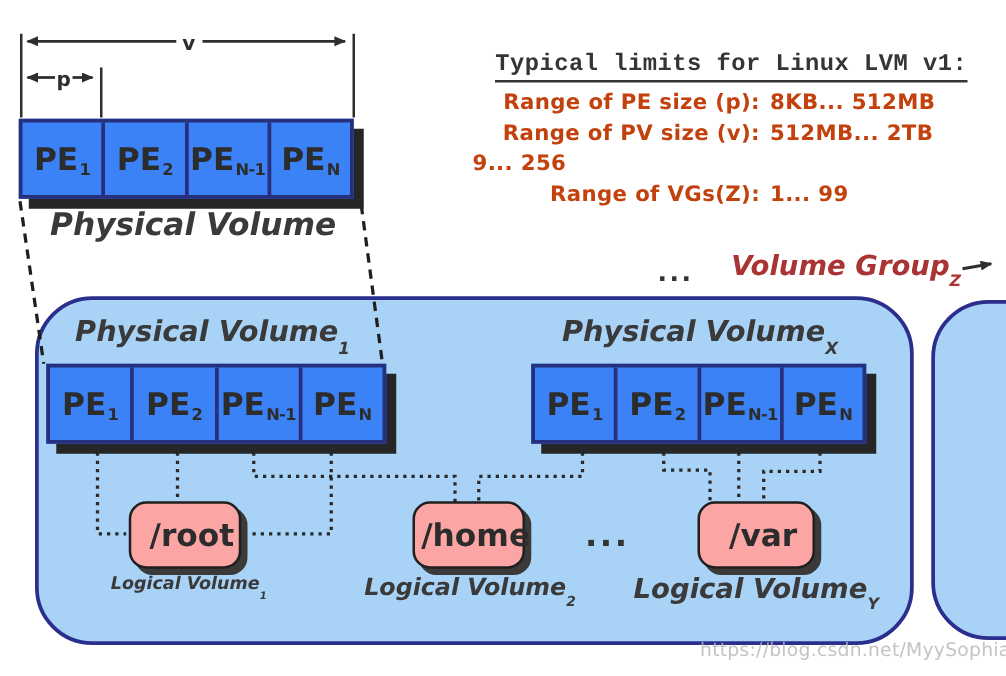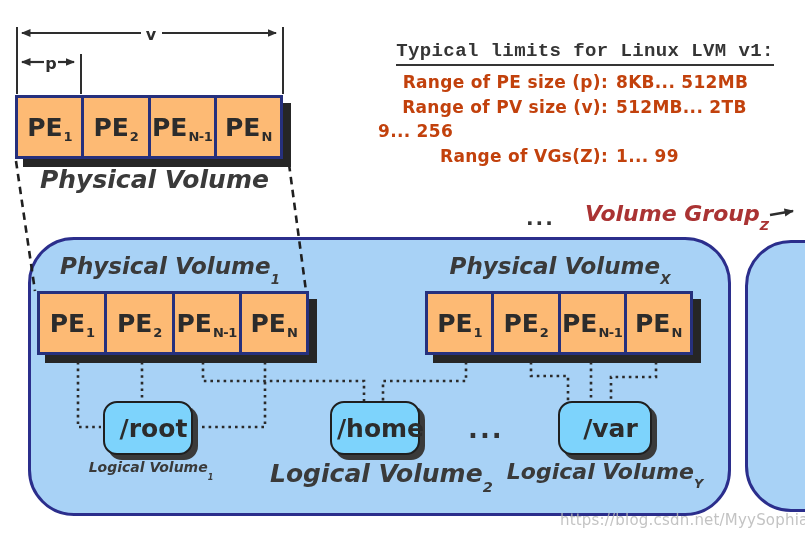--- a/index.html
+++ b/index.html
@@ -11,21 +11,21 @@
   .vg{
     position:absolute;background:#a8d2f6;border:3.5px solid #2b2e8c;z-index:1;
   }
   #vg1{left:28px;top:237px;width:697px;height:273px;border-radius:46px;}
   #vg2{left:745px;top:240px;width:130px;height:266px;border-radius:46px 0 0 46px;}
   
   #overlay{position:absolute;left:0;top:0;z-index:2;pointer-events:none;}
   
   .pe-row{
     position:absolute;height:64px;display:flex;z-index:3;
-    background:#fdba74;border:3px solid #26307d;
+    background:#3b82f6;border:3px solid #26307d;
     box-shadow:8px 8px 0 #262626;box-sizing:border-box;
   }
   .pe{
     flex:1;display:flex;align-items:center;justify-content:center;
     font-weight:bold;font-size:25px;color:#2c2c2c;line-height:1;
   }
   .pe + .pe{border-left:3px solid #26307d;}
   .pe sub{
     font-size:13px;font-weight:bold;display:inline-block;
     transform:translateY(9px);margin-left:1px;letter-spacing:-0.5px;
@@ -43,21 +43,21 @@
     display:block;text-align:center;font-weight:bold;font-size:19px;letter-spacing:0.4px;
     color:#353535;margin-bottom:8px;font-family:Liberation Mono, monospace;
   }
   #limits .ltitle span{border-bottom:2.5px solid #353535;padding-bottom:2px;}
   #limits .lrow{display:flex;font-weight:bold;font-size:17px;line-height:24.5px;
     letter-spacing:0.3px;color:#c2410c;}
   #limits .llabel{width:238px;text-align:right;}
   #limits .lvalue{margin-left:8px;text-align:left;}
   
   .lv{
-    position:absolute;z-index:3;height:54px;background:#7dd3fc;border:2.5px solid #1f1f1f;
+    position:absolute;z-index:3;height:54px;background:#fca5a5;border:2.5px solid #1f1f1f;
     border-radius:14px;box-shadow:5px 5px 0 #3a3a3a;box-sizing:border-box;
     display:flex;align-items:center;justify-content:center;
     font-weight:bold;font-size:25px;color:#2c2c2c;padding-left:11px;
   }
   .ellipsis{
     position:absolute;z-index:3;font-weight:bold;color:#333;letter-spacing:2px;
   }
   
   #watermark{
     position:absolute;left:560px;top:511px;z-index:4;font-size:15px;
@@ -205,21 +205,21 @@
   </div>
 
   <div class="lv" style="left:103px;top:401px;width:90px;">/root</div>
   <div class="lv" style="left:330px;top:401px;width:90px;">/home</div>
   <div class="lv" style="left:558px;top:401px;width:94px;">/var</div>
   <div class="ellipsis" style="left:468px;top:414px;font-size:26px;">...</div>
 
   <div class="dlabel" style="left:45px;top:460px;width:212px;font-size:14px;">
     <span>Logical Volume</span><sub>1</sub>
   </div>
-  <div class="dlabel" style="left:270px;top:460px;width:212px;font-size:25px;">
+  <div class="dlabel" style="left:270px;top:460px;width:212px;font-size:19px;">
     <span>Logical Volume</span><sub>2</sub>
   </div>
   <div class="dlabel" style="left:498px;top:460px;width:214px;font-size:22px;">
     <span>Logical Volume</span><sub>Y</sub>
   </div>
 
   <div id="watermark">https://blog.csdn.net/MyySophia</div>
 
 </div>
 

